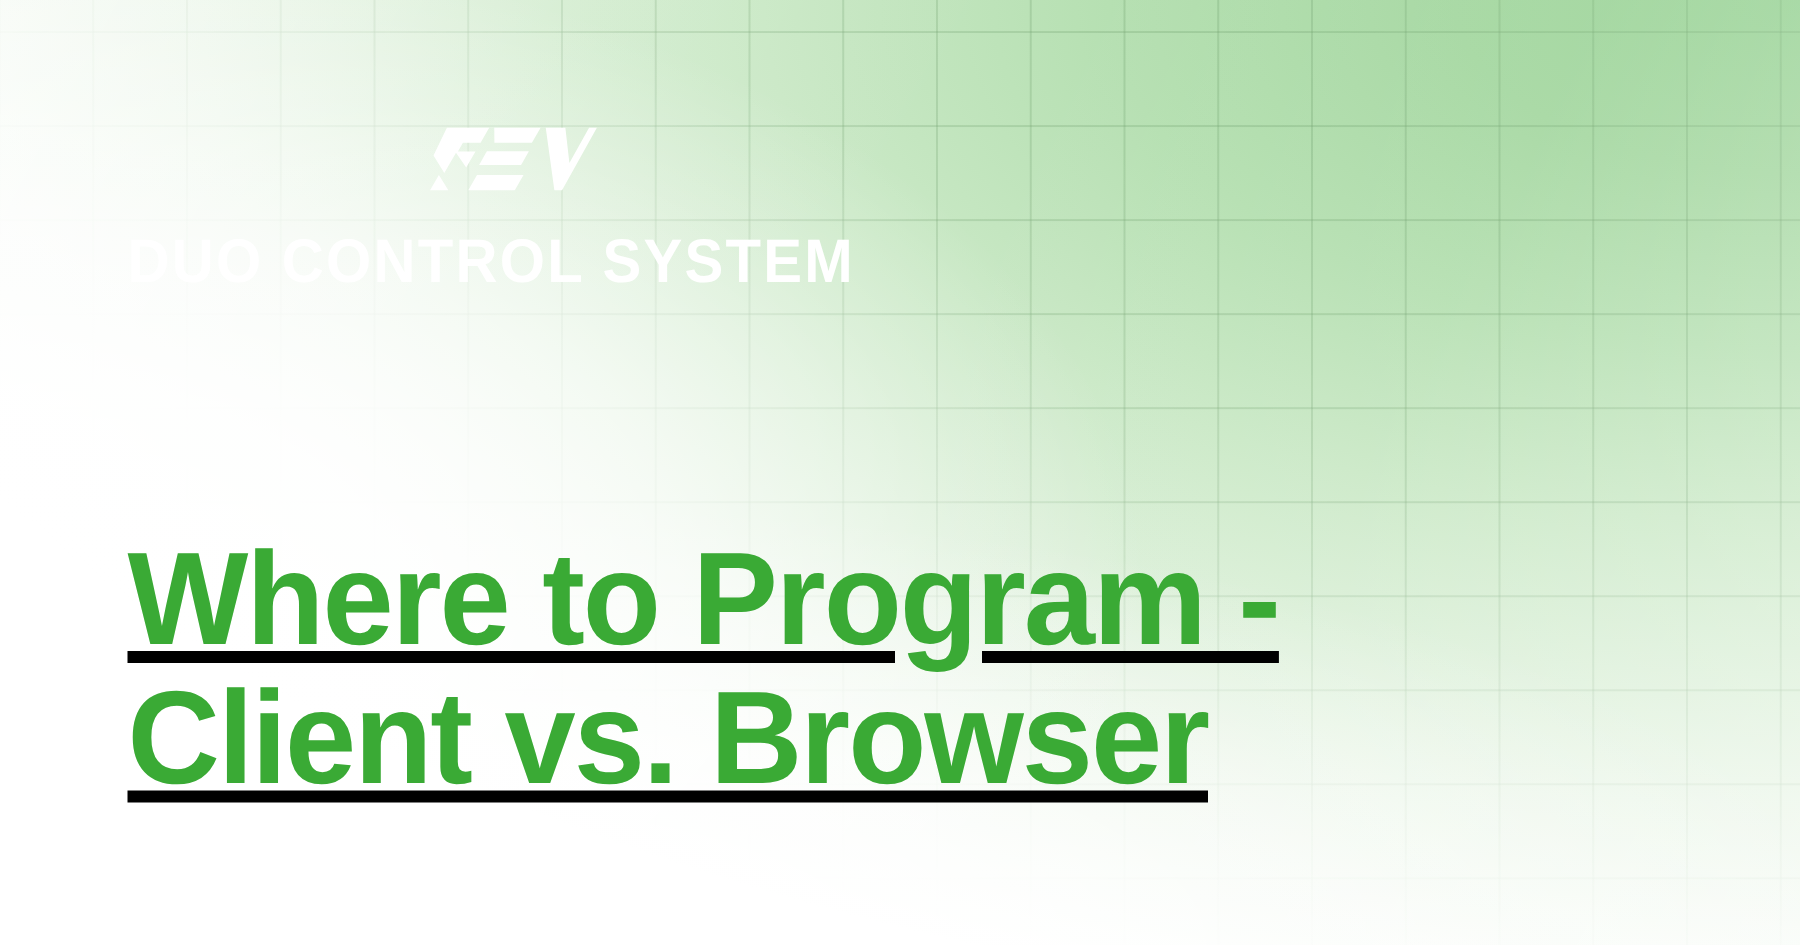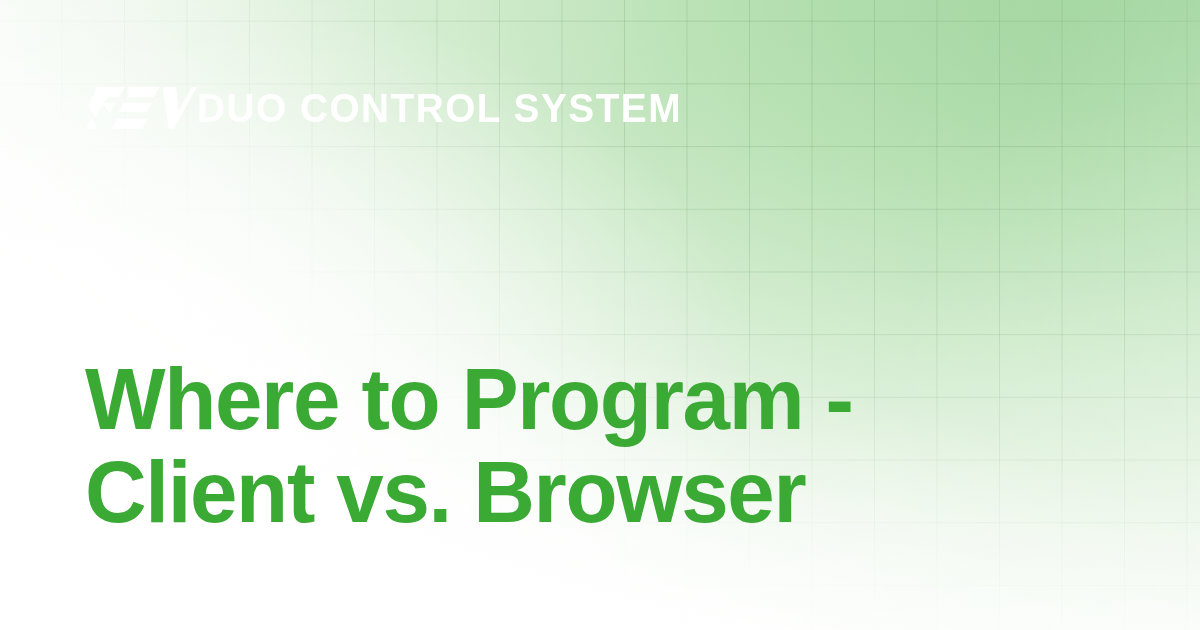--- a/index.html
+++ b/index.html
@@ -90,21 +90,23 @@
     pointer-events:none;
   }
 
   
   .header {
     position:absolute;
     left:85px;
     top:85px;
     display:flex;
     align-items:center;
+    gap:26px;
     height:46px;
+    flex-direction:column;
   }
 
   .logo {
     width:112px;
     height:42px;
     display:block;
     flex:0 0 auto;
   }
 
   .header-title {
@@ -118,20 +120,21 @@
     transform:scaleX(.945);
     transform-origin:left center;
   }
 
   
   .headline {
     position:absolute;
     left:85px;
     top:352px;
     width:900px;
+    text-decoration:underline;
   }
 
   .headline-line {
     display:block;
     font-family:"Liberation Sans", sans-serif;
     font-size:88px;
     line-height:93px;
     font-weight:700;
     letter-spacing:-1.4px;
     color:#3aaa35;

